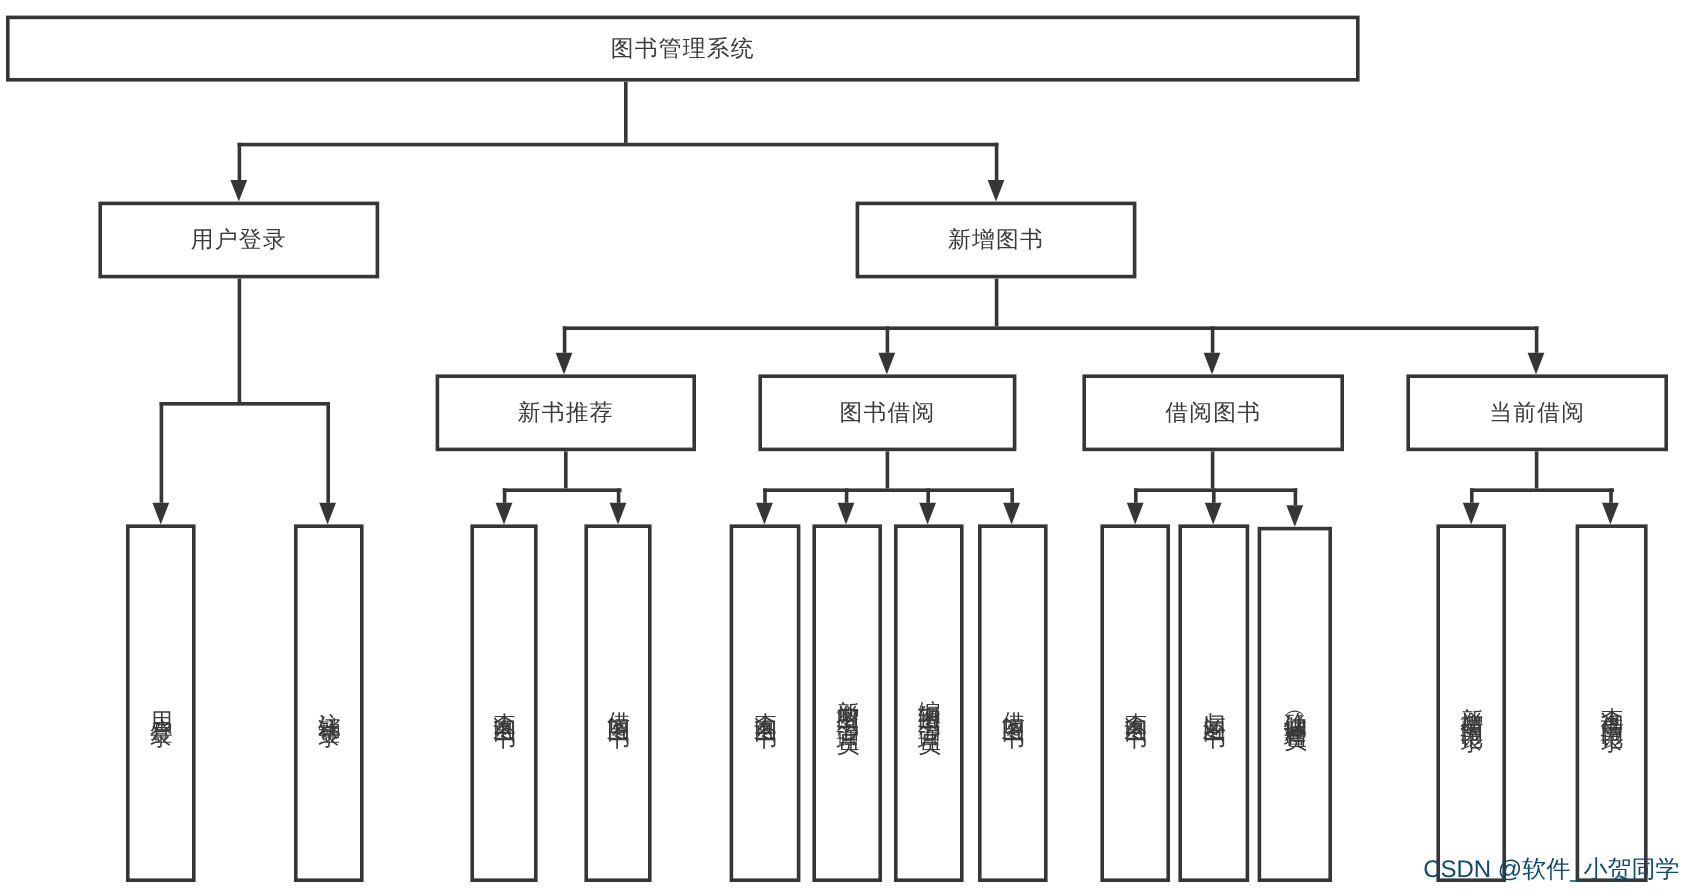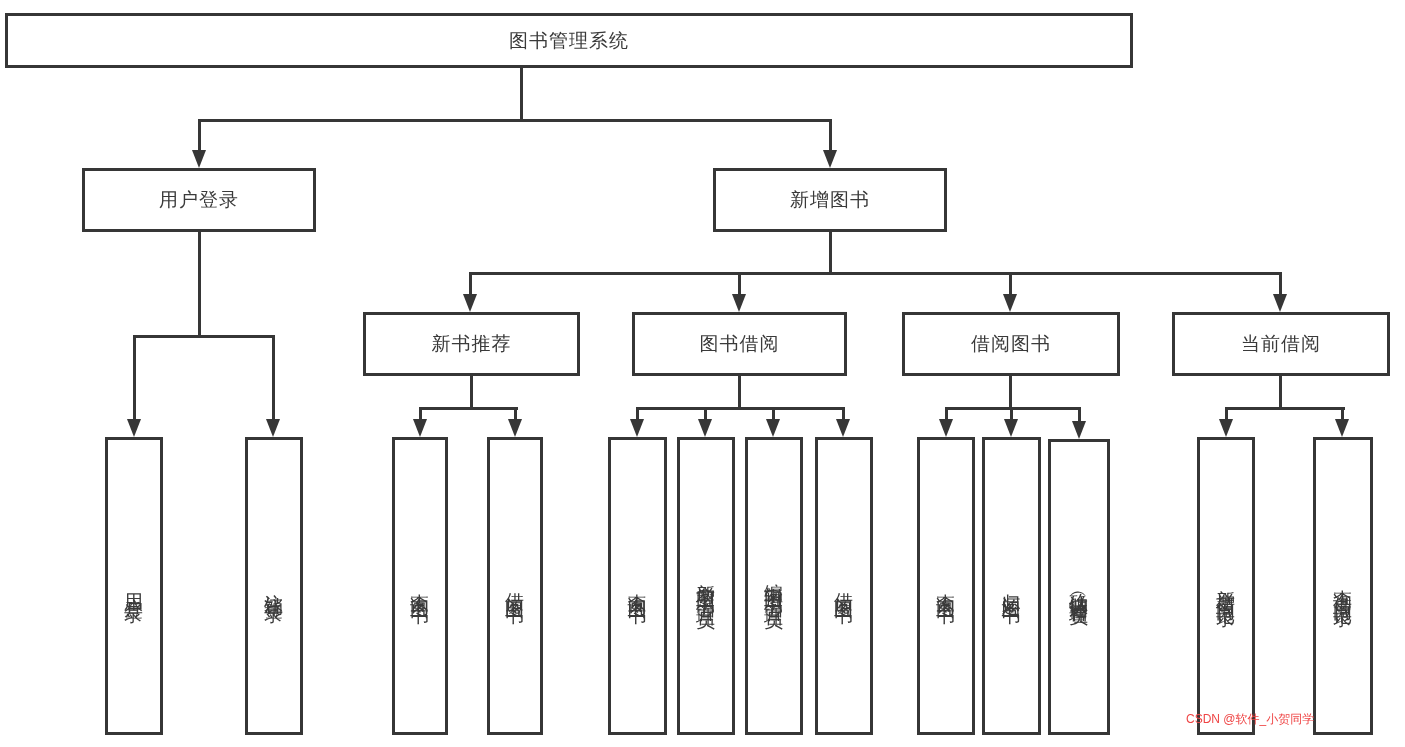--- a/index.html
+++ b/index.html
@@ -22,21 +22,21 @@
   }
   .vl{position:absolute;width:3px;background:#363636;z-index:1;}
   .hl{position:absolute;height:3px;background:#363636;z-index:1;}
   .arr{
     position:absolute;width:0;height:0;z-index:1;
     border-left:7px solid transparent;border-right:7px solid transparent;
     border-top:18px solid #363636;
   }
   .watermark{
     position:absolute;left:1186px;top:711px;z-index:5;
-    color:#ef4444;font-size:12px;white-space:nowrap;
+    color:#0c4a6e;font-size:20px;white-space:nowrap;
   }
 </style>
 </head>
 <body>
 
 <div id="canvas">
 
   <div class="node" style="left:5px;top:13px;width:1128px;height:55px;">
     <span>图书管理系统</span>
   </div>

